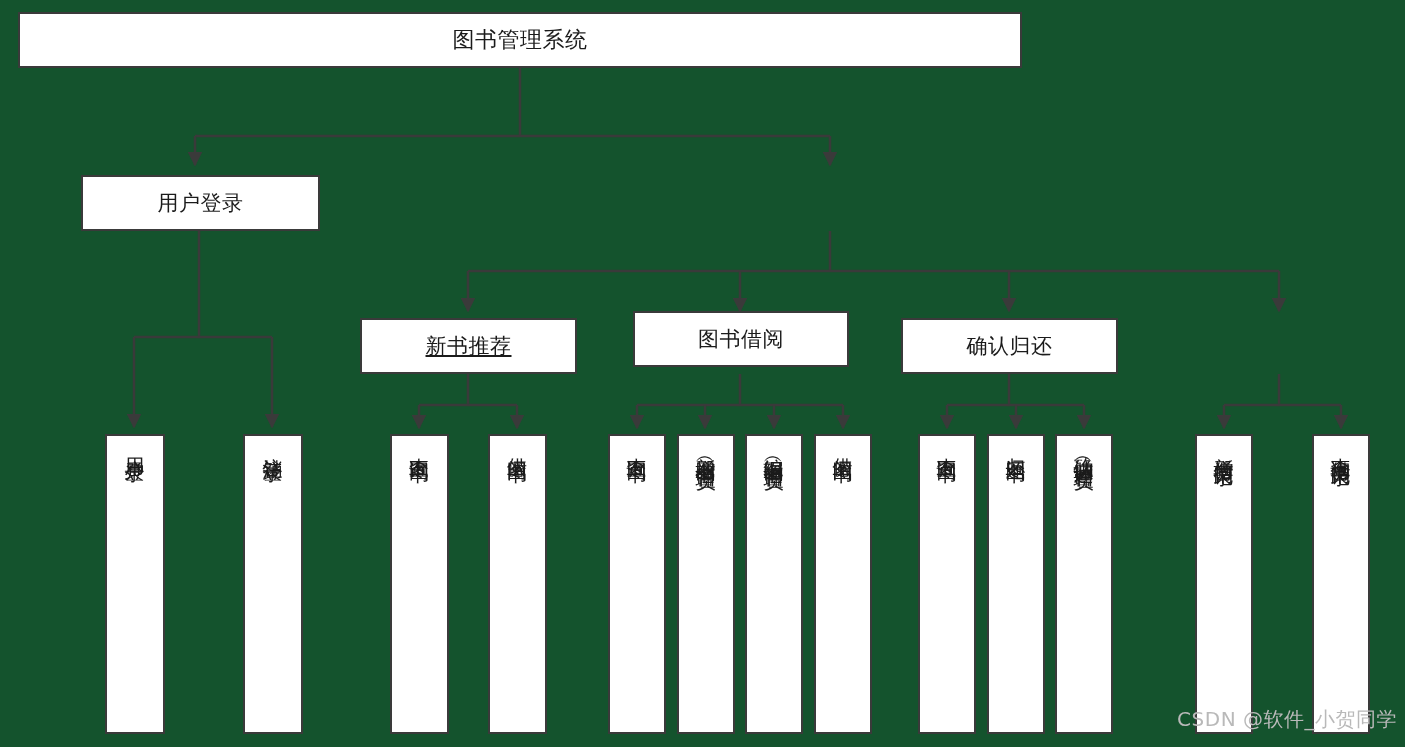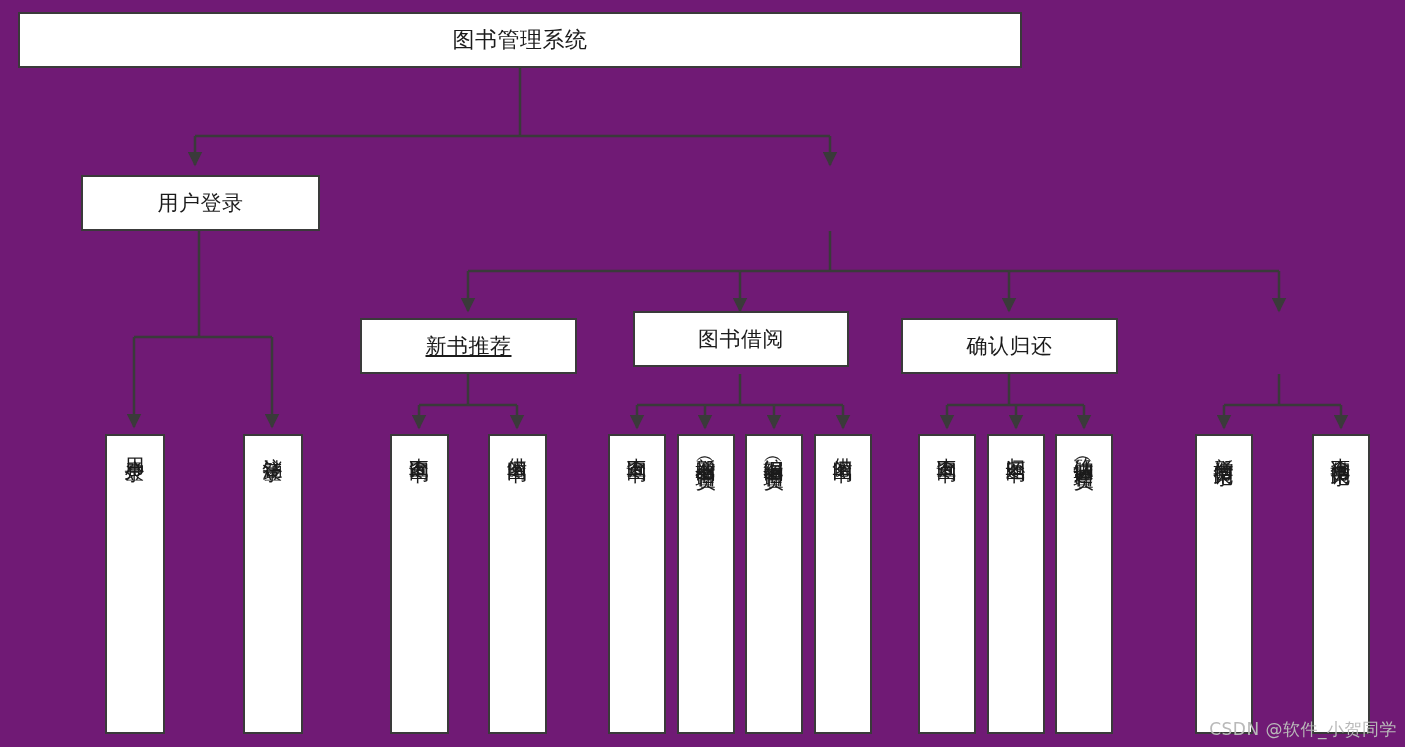--- a/index.html
+++ b/index.html
@@ -7,21 +7,21 @@
     padding: 0;
     background: #ffffff;
   }
   body {
     font-family: "DejaVu Sans", "Liberation Sans", sans-serif;
   }
   #canvas {
     position: relative;
     width: 1405px;
     height: 747px;
-    background: #701a75;
+    background: #14532d;
     overflow: hidden;
   }
   #wires {
     position: absolute;
     left: 0;
     top: 0;
     width: 1405px;
     height: 747px;
   }
   .node {
@@ -55,22 +55,22 @@
     line-height: 1.1;
     letter-spacing: 2px;
     white-space: nowrap;
   }
   .node.root .node-label {
     font-size: 22px;
   }
   .watermark {
     position: absolute;
     right: 8px;
-    bottom: 6px;
-    font-size: 17px;
+    bottom: 14px;
+    font-size: 20px;
     color: #b9b9b9;
     letter-spacing: 0.5px;
     white-space: nowrap;
     pointer-events: none;
   }
 </style>
 </head>
 <body>
 
 <div id="canvas">

